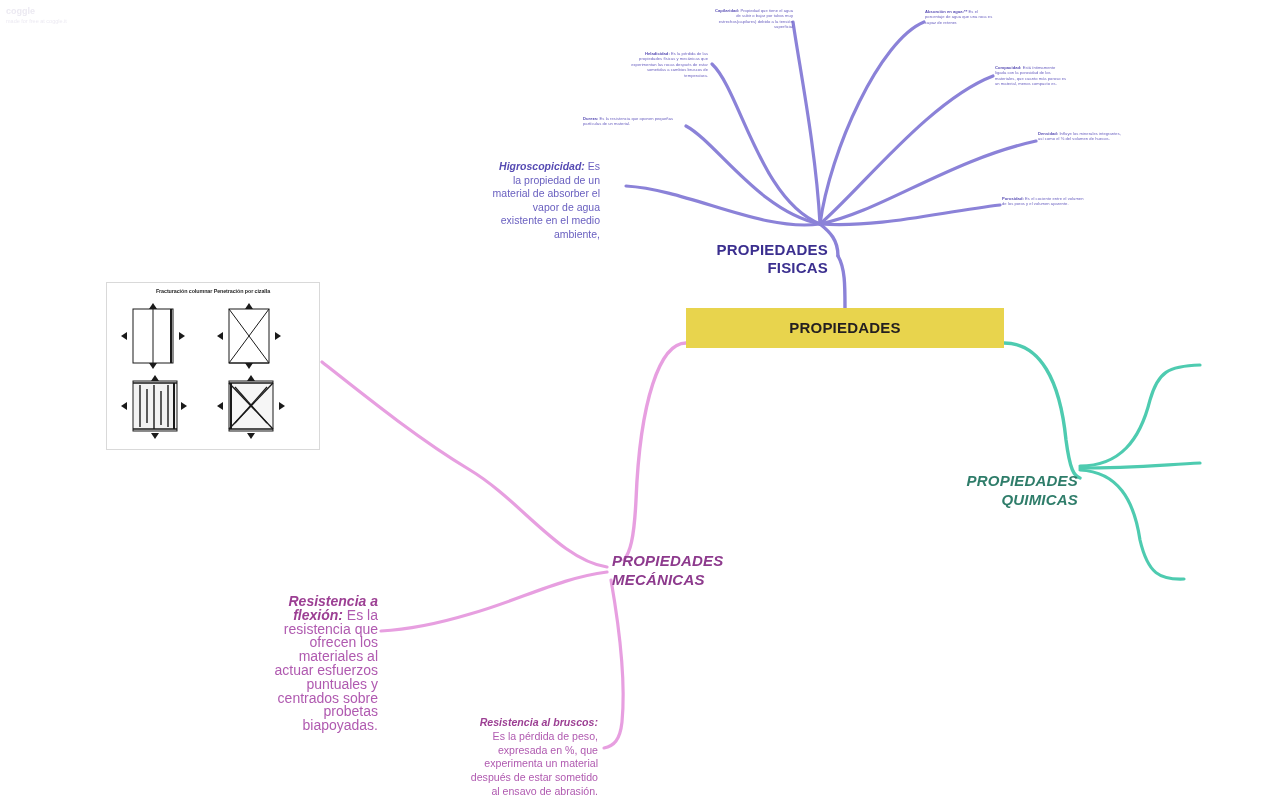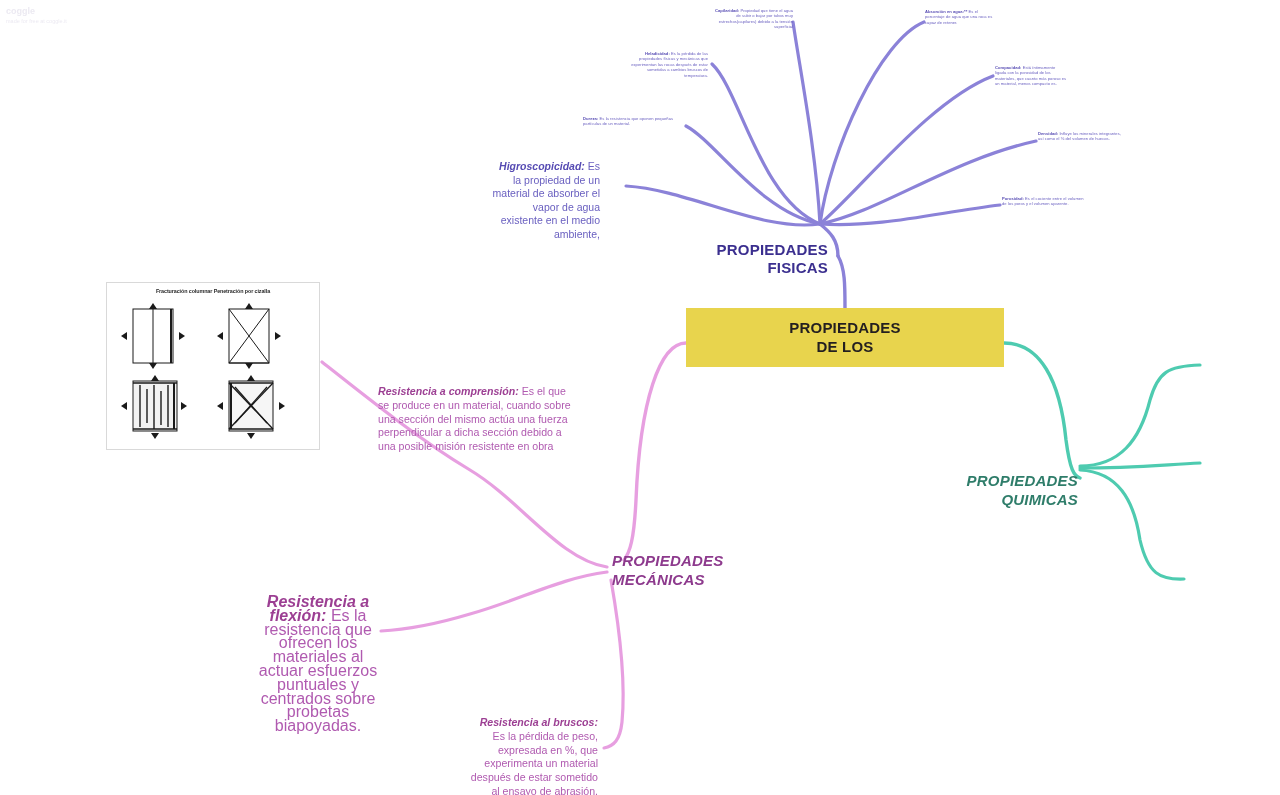--- a/index.html
+++ b/index.html
@@ -71,21 +71,21 @@
   }
   .l-higro b{font-style:italic;color:#564bb3;}
 
   
   .l-compresion{
     left:378px;top:385px;width:200px;
     color:#b05ab0;font-size:10.6px;line-height:13.8px;text-align:left;
   }
   .l-flexion{
     left:258px;top:595px;width:120px;
-    color:#b05ab0;font-size:16px;line-height:13.8px;text-align:center;
+    color:#b05ab0;font-size:14px;line-height:13.8px;text-align:right;
   }
   .l-desgaste{
     left:470px;top:716px;width:128px;
     color:#b05ab0;font-size:10.6px;line-height:13.8px;text-align:right;
   }
   .l-compresion b,.l-flexion b,.l-desgaste b{font-style:italic;color:#9c3f93;}
 
   
   .imgcard{
     left:106px;top:282px;width:214px;height:168px;
@@ -135,21 +135,20 @@
     </g>
   </svg>
 
   <div class="node wm">
     <div class="wm1">coggle</div>
     <div class="wm2">made for free at coggle.it</div>
   </div>
 
   <div class="node root">
     <div>PROPIEDADES</div>
-    <div>DE LOS</div>
   </div>
 
   <div class="node branch-title fisicas">
     <div>PROPIEDADES</div>
     <div>FISICAS</div>
   </div>
 
   <div class="node branch-title mecanicas">
     <div>PROPIEDADES</div>
     <div>MECÁNICAS</div>
@@ -185,23 +184,20 @@
   </div>
 
   <div class="node leaf-xs l-dureza">
     <b>Dureza:</b><span> Es la resistencia que oponen pequeñas partículas de un material.</span>
   </div>
 
   <div class="node l-higro">
     <b>Higroscopicidad:</b><span> Es la propiedad de un material de absorber el vapor de agua existente en el medio ambiente,</span>
   </div>
 
-  <div class="node l-compresion">
-    <b>Resistencia a comprensión:</b><span> Es el que se produce en un material, cuando sobre una sección del mismo actúa una fuerza perpendicular a dicha sección debido a una posible misión resistente en obra</span>
-  </div>
 
   <div class="node l-flexion">
     <b>Resistencia a flexión:</b><span> Es la resistencia que ofrecen los materiales al actuar esfuerzos puntuales y centrados sobre probetas biapoyadas.</span>
   </div>
 
   <div class="node l-desgaste">
     <b>Resistencia al bruscos:</b><span> Es la pérdida de peso, expresada en %, que experimenta un material después de estar sometido al ensayo de abrasión.</span>
   </div>
 
   <div class="node imgcard">

